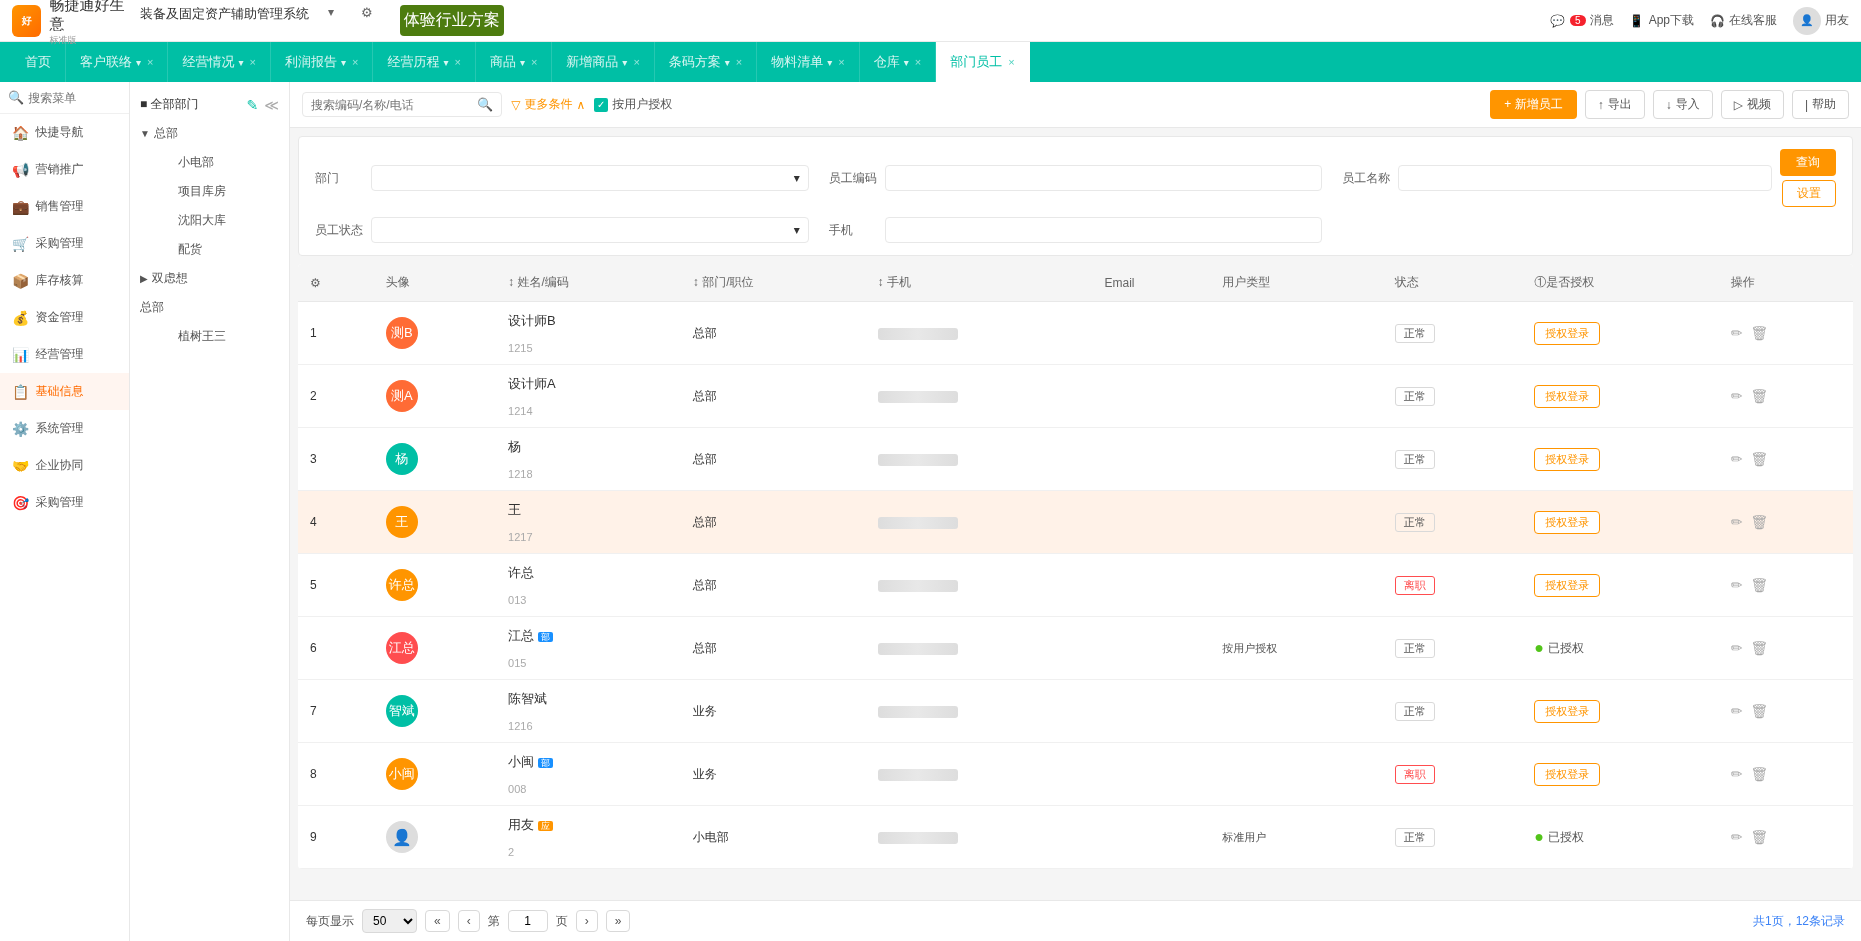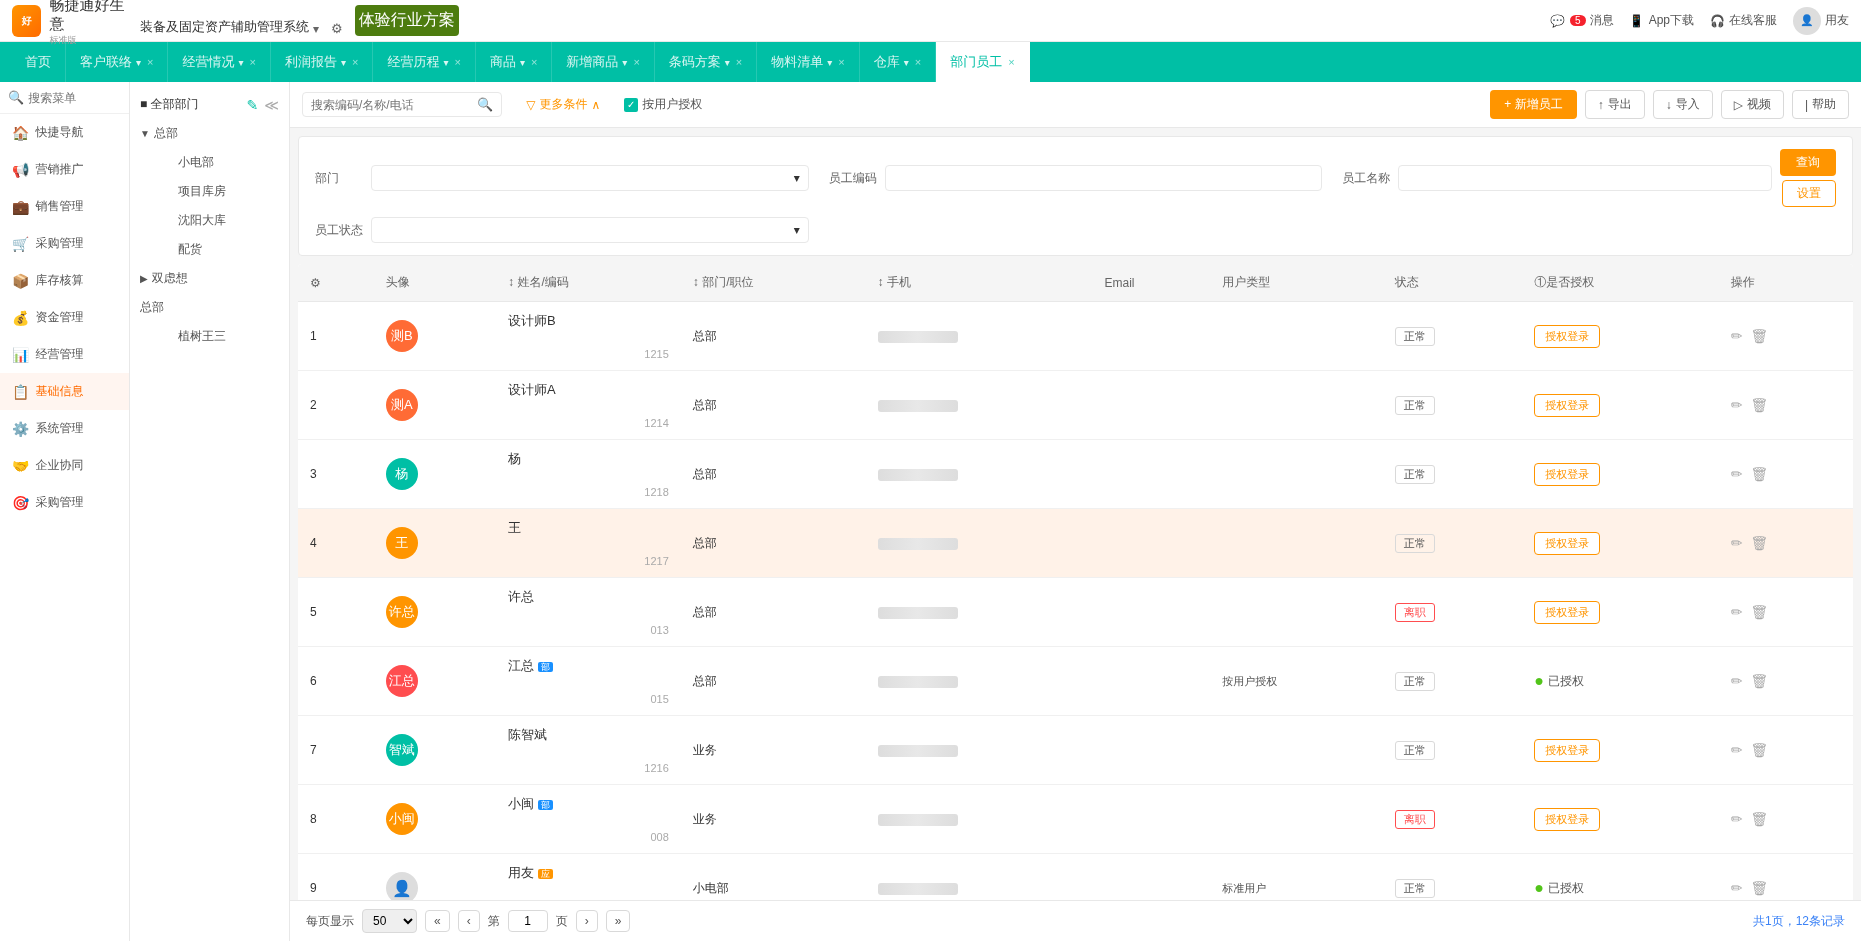--- a/index.html
+++ b/index.html
@@ -26,22 +26,22 @@
       background: linear-gradient(135deg, #ff9500, #ff6b00);
       border-radius: 6px;
       display: flex; align-items: center; justify-content: center;
       color: #fff; font-size: 10px; font-weight: bold;
     }
     .logo-text { font-size: 15px; color: #333; line-height: 1.3; }
     .logo-sub { font-size: 9px; color: #999; }
     .system-title {
       flex: 1;
       display: flex;
-      align-items: flex-end;
-      gap: 4px;
+      align-items: flex-start;
+      gap: 19px;
       padding-left: 8px;
       font-size: 13px;
       color: #333;
     }
     .system-title .dropdown-btn {
       background: none; border: none; cursor: pointer; color: #666; font-size: 12px;
     }
     .settings-icon { color: #666; cursor: pointer; margin-left: 8px; }
     .experience-btn {
       background: #4d7c0f; color: #fff; border: none; border-radius: 4px;
@@ -166,21 +166,21 @@
       overflow: hidden;
       background: #f5f5f5;
     }
 
     
     .filter-bar {
       background: #fff;
       padding: 8px 12px;
       display: flex;
       align-items: center;
-      gap: 24px;
+      gap: 9px;
       border-bottom: 1px solid #e8e8e8;
       flex-shrink: 0;
     }
     .search-input-wrap {
       display: flex; align-items: center; gap: 6px;
       border: 1px solid #e8e8e8; border-radius: 4px;
       padding: 4px 8px; background: #fff;
     }
     .search-input-wrap input {
       border: none; outline: none; font-size: 12px; width: 160px; color: #666;
@@ -313,21 +313,21 @@
     }
     .authorized-dot {
       display: flex; align-items: center; gap: 4px; font-size: 12px; color: #555;
     }
     .dot-green { color: #52c41a; font-size: 16px; }
     .action-icons {
       display: flex; gap: 8px; color: #aaa; font-size: 14px;
     }
     .action-icons span { cursor: pointer; }
     .employee-name { font-size: 13px; color: #333; }
-    .employee-code { font-size: 11px; color: #aaa; margin-top: 18px; text-align: right; }
+    .employee-code { font-size: 11px; color: #aaa; margin-top: 12px; }
     .tag-blue {
       background: #1890ff; color: #fff; font-size: 9px; border-radius: 2px;
       padding: 0 3px; margin-left: 4px;
     }
     .tag-orange {
       background: #ff9500; color: #fff; font-size: 9px; border-radius: 2px;
       padding: 0 3px; margin-left: 4px;
     }
     .user-type { font-size: 11px; color: #555; }
     .phone-blur {
@@ -598,20 +598,24 @@
             <button class="btn-query">查询</button>
             <button class="btn-set">设置</button>
           </div>
         </div>
         <div class="adv-filter-row">
           <span class="adv-filter-label">员工状态</span>
           <div class="adv-filter-select">
             <span></span>
             <span>▾</span>
           </div>
+        </div>
+        <div class="adv-filter-row">
+          <span class="adv-filter-label">手机</span>
+          <input class="adv-filter-input" type="text" style="">
         </div>
       </div>
 
       <div class="table-wrap">
         <table>
           <thead>
             <tr>
               <th>⚙</th>
               <th>头像</th>
               <th>↕ 姓名/编码</th>

